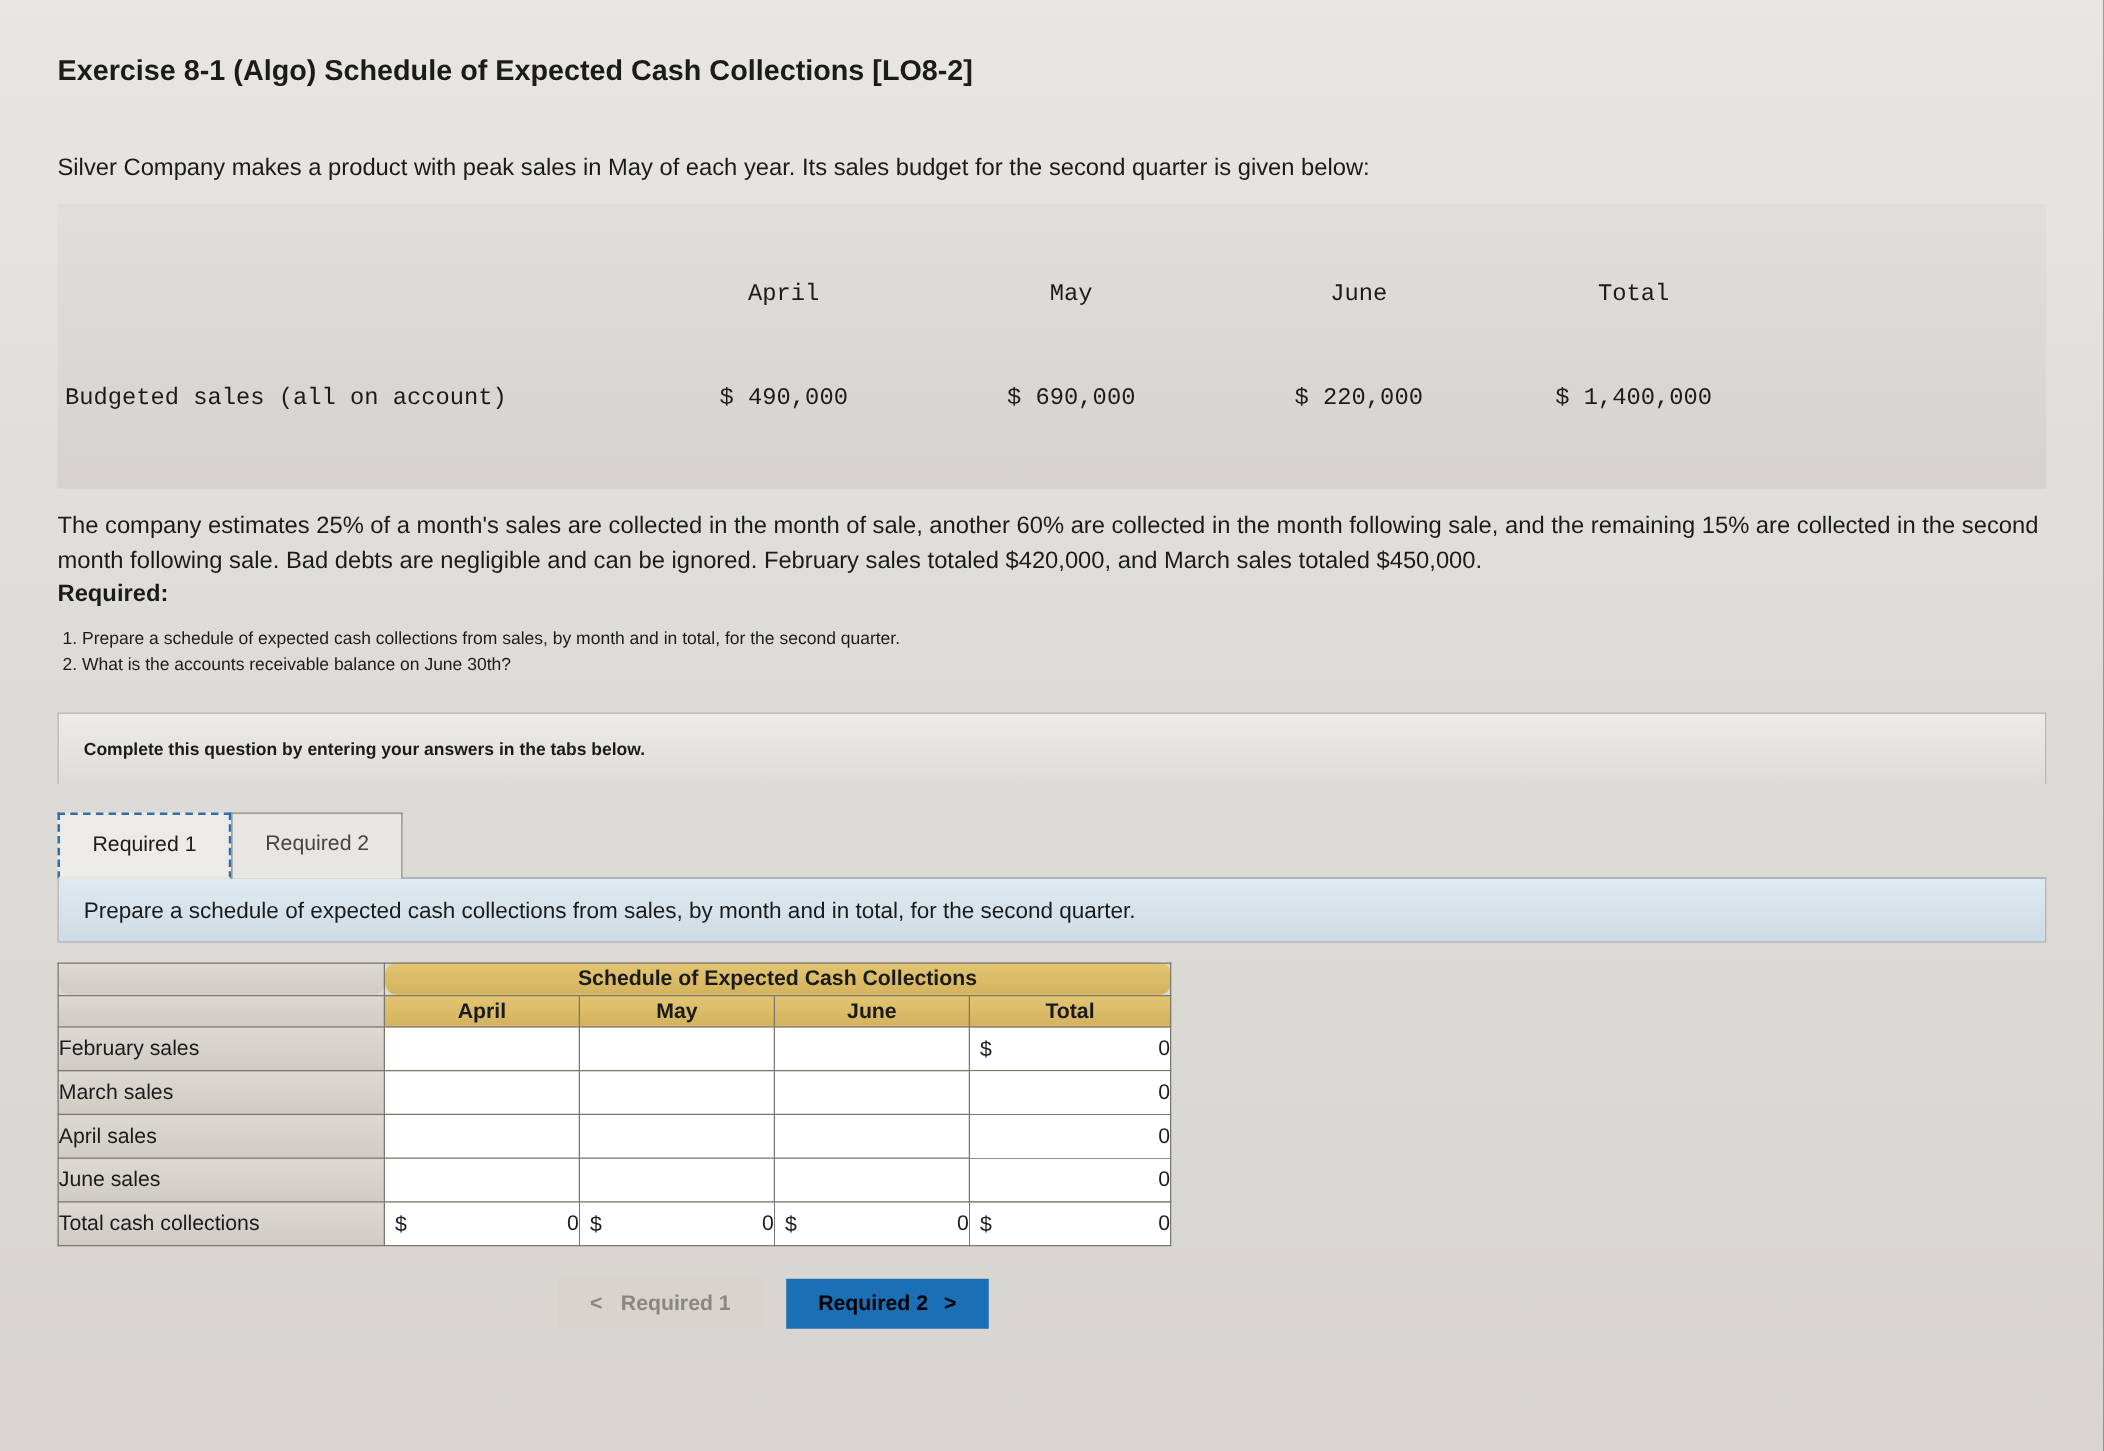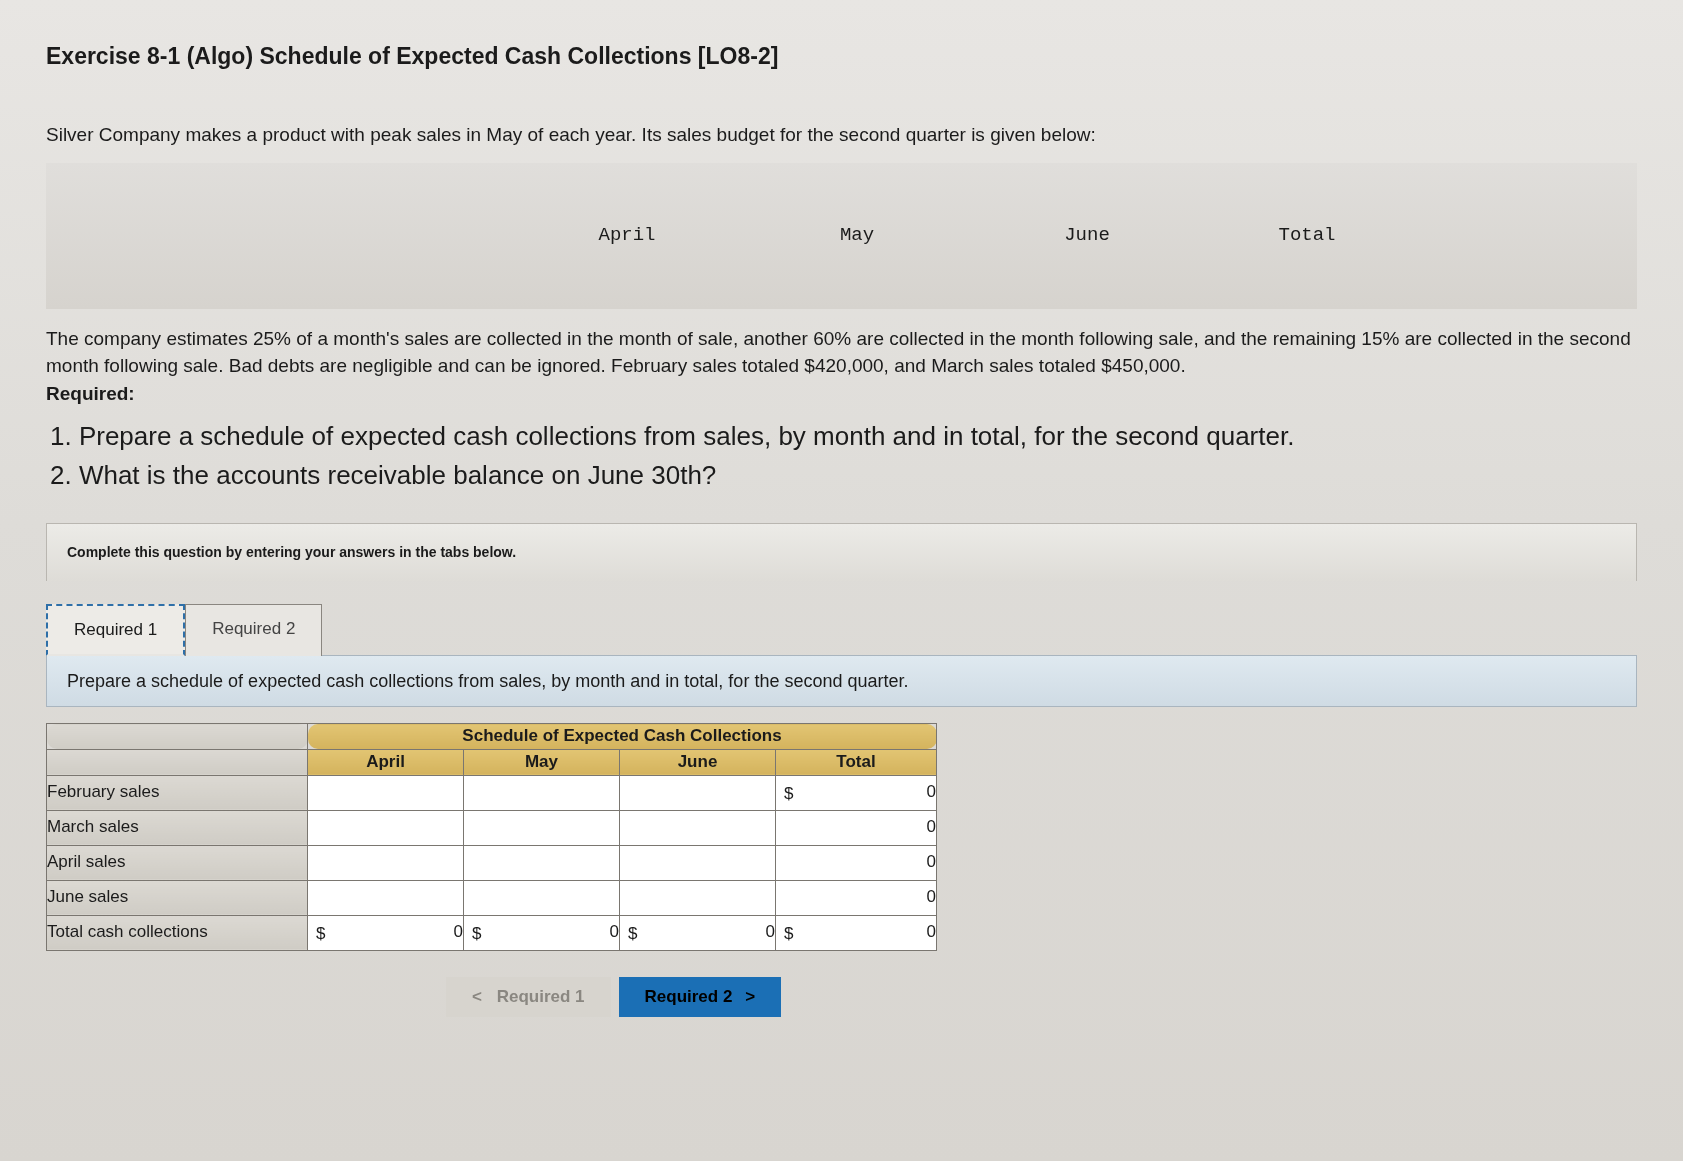--- a/index.html
+++ b/index.html
@@ -27,21 +27,21 @@
     padding:4px 6px;
     margin-bottom:16px;
   }
   .mono-row{display:flex;}
   .mono-label{width:460px;}
   .mono-col{width:230px;text-align:center;}
   .mono-col.last{width:210px;}
   .paragraph{}
   .required-head{font-weight:700;margin-bottom:10px;}
   .req-list{margin:0 0 28px 4px;padding:0;}
-  .req-list li{list-style:none;font-size:26px;line-height:1.5;}
+  .req-list li{list-style:none;font-size:14px;line-height:1.5;}
   .instructions-bar{
     background:linear-gradient(180deg,#ecebe7,#dedcd7);
     border:1px solid #b9b6b0;
     border-bottom:none;
     padding:18px 20px;
     font-weight:700;
     font-size:14px;
   }
   .tabs-row{
     display:flex;
@@ -120,21 +120,21 @@
   td.sum-cell{
     background:#fff;
     width:155px;
     height:34px;
     position:relative;
     text-align:right;
     padding-right:10px;
   }
   .bottom-nav{
     display:flex;
-    gap:8px;
+    gap:18px;
     margin-top:26px;
     margin-left:400px;
   }
   .nav-btn{
     padding:10px 26px;
     font-size:17px;
     font-weight:700;
     border:none;
     cursor:pointer;
   }
@@ -158,20 +158,27 @@
 
   <div class="intro">Silver Company makes a product with peak sales in May of each year. Its sales budget for the second quarter is given below:</div>
 
   <div class="mono-table">
     <div class="mono-row">
       <span class="mono-label">&nbsp;</span>
       <span class="mono-col">April</span>
       <span class="mono-col">May</span>
       <span class="mono-col">June</span>
       <span class="mono-col last">Total</span>
+    </div>
+    <div class="mono-row">
+      <span class="mono-label">Budgeted sales (all on account)</span>
+      <span class="mono-col">$ 490,000</span>
+      <span class="mono-col">$ 690,000</span>
+      <span class="mono-col">$ 220,000</span>
+      <span class="mono-col last">$ 1,400,000</span>
     </div>
   </div>
 
   <div class="paragraph">The company estimates 25% of a month's sales are collected in the month of sale, another 60% are collected in the month following sale, and the remaining 15% are collected in the second month following sale. Bad debts are negligible and can be ignored. February sales totaled $420,000, and March sales totaled $450,000.</div>
 
   <div class="required-head">Required:</div>
   <ul class="req-list">
     <li>1.  Prepare a schedule of expected cash collections from sales, by month and in total, for the second quarter.</li>
     <li>2.  What is the accounts receivable balance on June 30th?</li>
   </ul>

